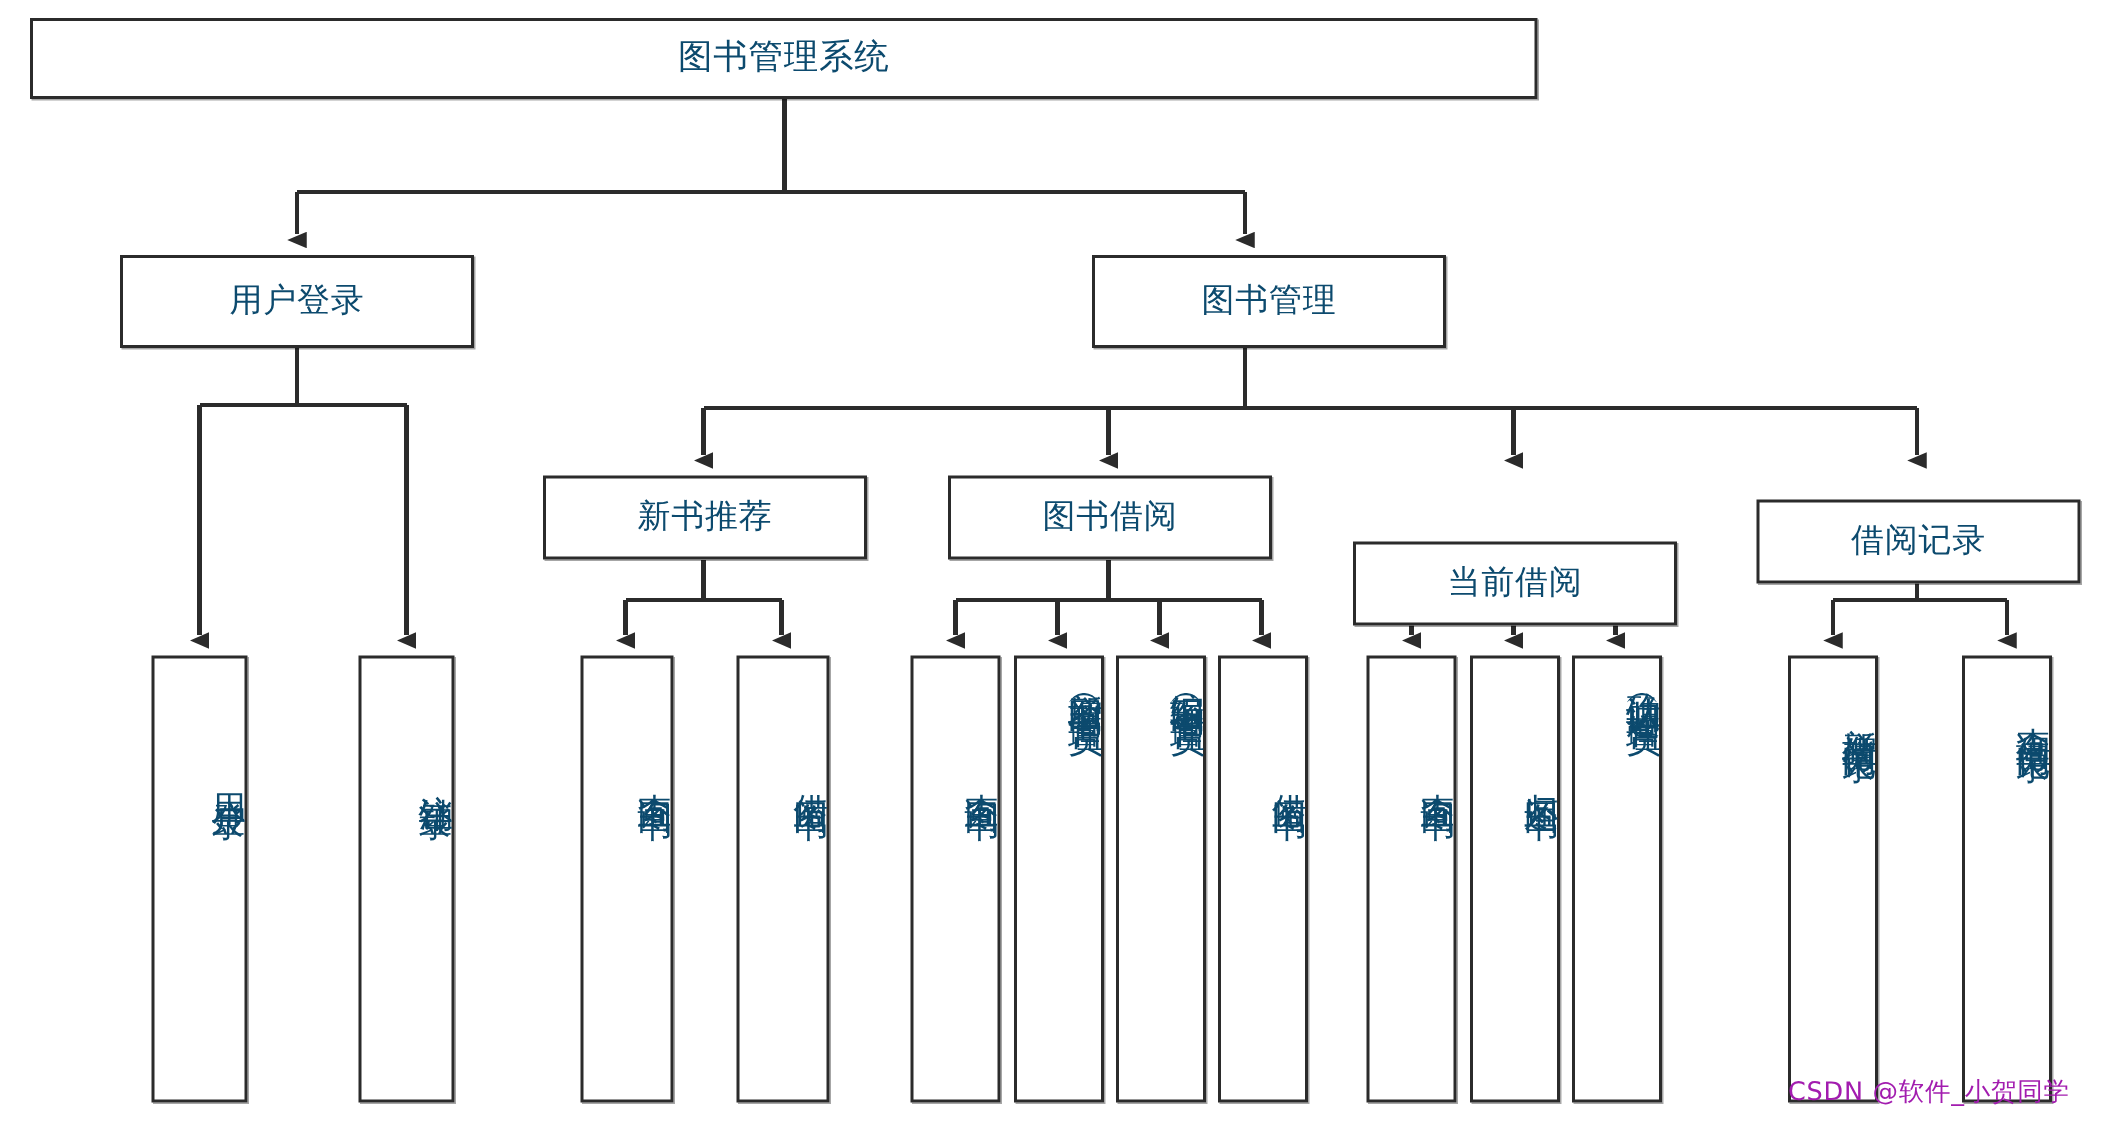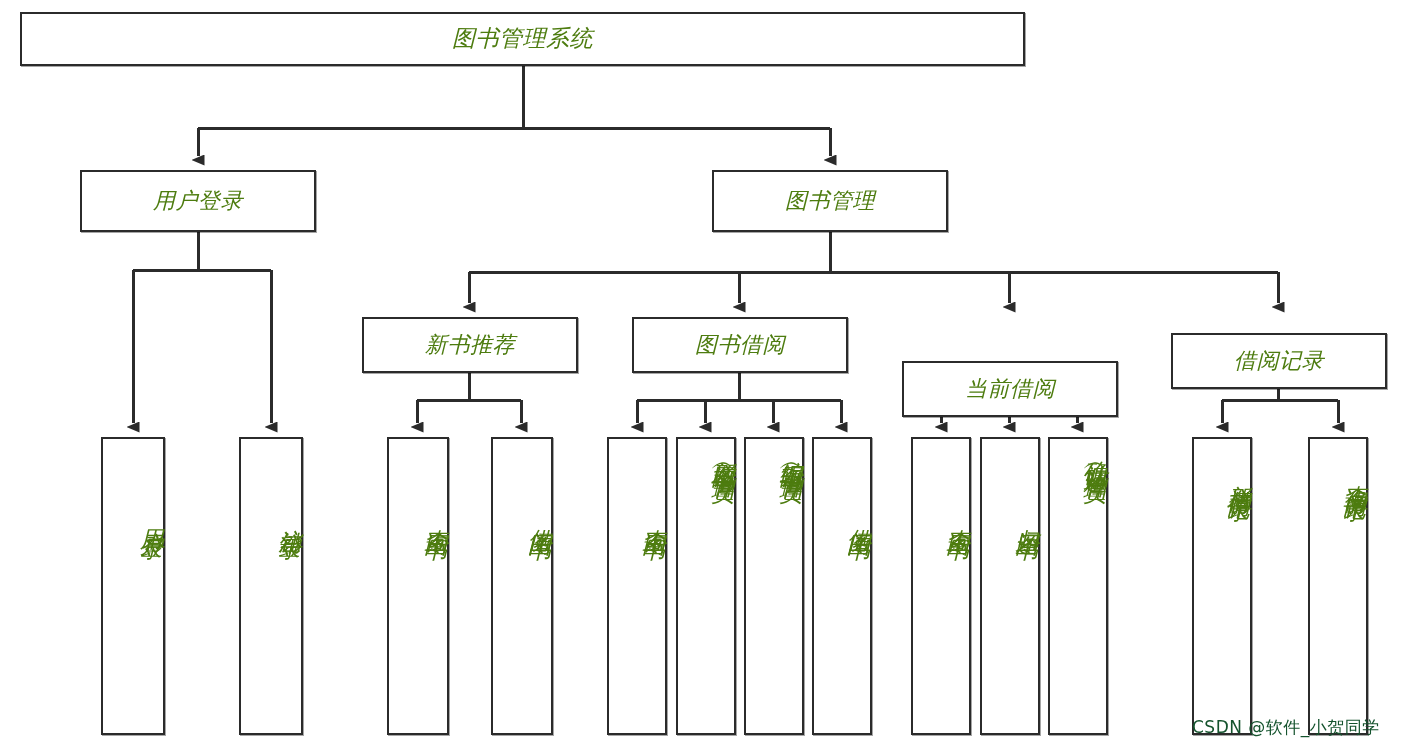--- a/index.html
+++ b/index.html
@@ -33,23 +33,22 @@
     display: flex;
     align-items: center;
     justify-content: center;
     color: #1a1a1a;
     box-shadow: 1px 1px 0 rgba(0,0,0,0.35);
   }
   .node-label {
     display: block;
     text-align: center;
     letter-spacing: 0.5px;
-    color: #4d7c0f;
+    color: #0c4a6e;
     line-height: 1.18;
-    font-style: italic;
   }
   
   .node.horiz .node-label {
     writing-mode: horizontal-tb;
     font-size: 22px;
   }
   .node.root .node-label {
     font-size: 23px;
   }
   
@@ -62,21 +61,21 @@
     text-orientation: upright;
     font-size: 23px;
     letter-spacing: 3px;
     line-height: 1.0;
     width: 100%;
     text-align: center;
     margin: 0 auto;
   }
   .watermark {
     position: absolute;
-    color: #14532d;
+    color: #a21caf;
     font-size: 17px;
     letter-spacing: 0.5px;
     white-space: nowrap;
     font-family: "DejaVu Sans", "Liberation Sans", sans-serif;
   }
 </style>
 </head>
 <body>
 
 <div id="diagram-root">
@@ -137,21 +136,21 @@
   </svg>
 
   <div class="node horiz root" style="left:20px; top:12px; width:1005px; height:54px;">
     <span class="node-label">图书管理系统</span>
   </div>
 
   <div class="node horiz" style="left:80px; top:170px; width:236px; height:62px;">
     <span class="node-label">用户登录</span>
   </div>
 
-  <div class="node horiz" style="left:712px; top:170px; width:236px; height:62px;">
+  <div class="node horiz" style="left:728px; top:170px; width:236px; height:62px;">
     <span class="node-label">图书管理</span>
   </div>
 
   <div class="node horiz" style="left:362px; top:317px; width:216px; height:56px;">
     <span class="node-label">新书推荐</span>
   </div>
 
   <div class="node horiz" style="left:632px; top:317px; width:216px; height:56px;">
     <span class="node-label">图书借阅</span>
   </div>

